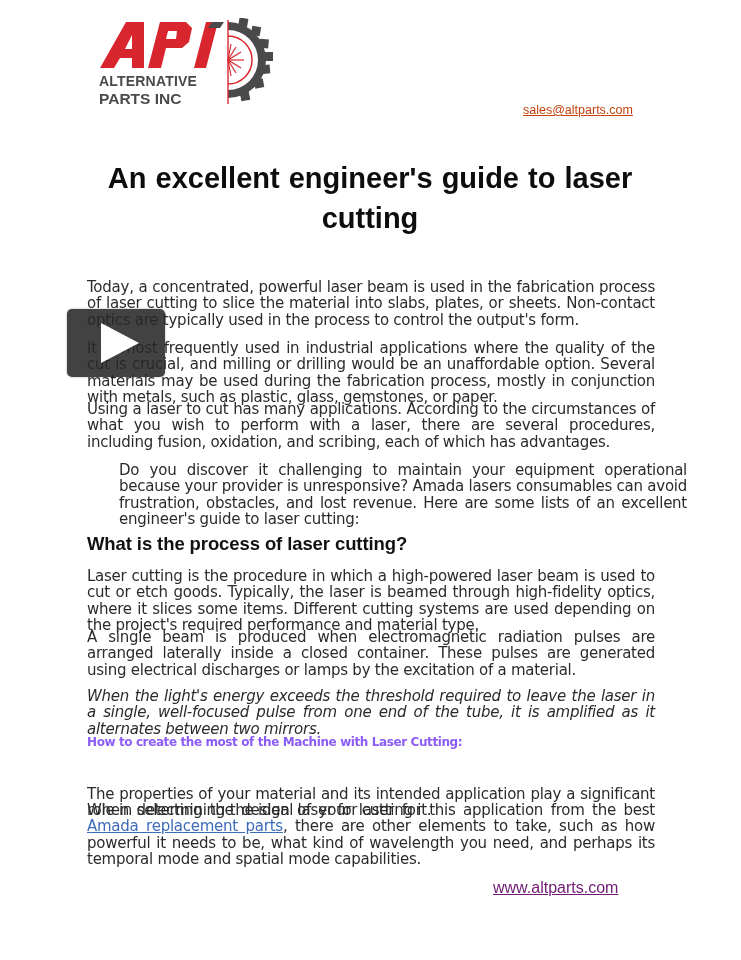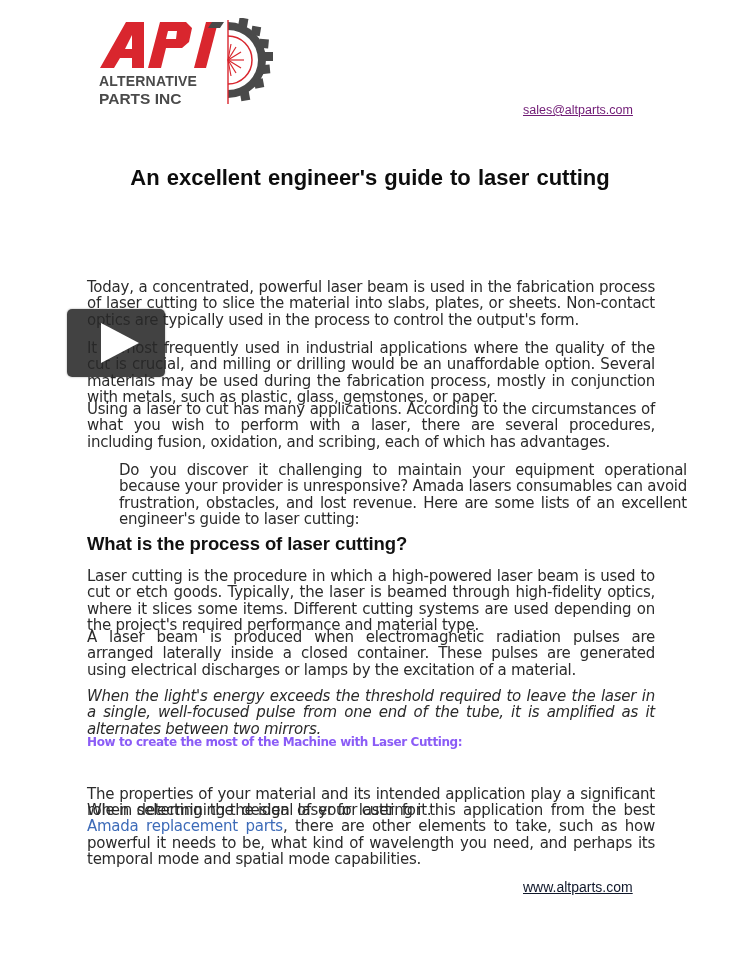--- a/index.html
+++ b/index.html
@@ -4,28 +4,28 @@
   <style>
     * { margin: 0; padding: 0; box-sizing: border-box; }
     html, body { width: 741px; height: 960px; background: #ffffff; overflow: hidden; }
     body { position: relative; font-family: "DejaVu Sans", sans-serif; color: #262626; }
 
     .logo { position: absolute; left: 96px; top: 18px; width: 178px; height: 90px; text-decoration: underline; }
 
     .email-link {
       position: absolute; left: 523px; top: 103px;
       font-family: "Liberation Sans", sans-serif; font-size: 12.5px;
-      color: #701a75; text-decoration: underline;
+      color: #c2410c; text-decoration: underline;
     }
 
     .title {
       position: absolute; left: 80px; top: 158px; width: 580px;
       text-align: center;
       font-family: "Liberation Sans", sans-serif; font-weight: bold;
-      font-size: 22px; line-height: 40px; color: #0d0d0d;
+      font-size: 29px; line-height: 40px; color: #0d0d0d;
       word-spacing: 1px;
     }
 
     .para {
       position: absolute; left: 87px; width: 568px;
       font-family: "DejaVu Sans", sans-serif; font-size: 15px;
       line-height: 16.4px; color: #2b2b2b;
       text-align: justify; letter-spacing: -0.25px;
     }
 
@@ -33,26 +33,26 @@
       position: absolute; left: 87px;
       font-family: "Liberation Sans", sans-serif; font-weight: bold;
       font-size: 18.5px; color: #111111; letter-spacing: -0.1px;
     }
     .h3 {
       position: absolute; left: 87px;
       font-family: "DejaVu Sans", sans-serif; font-weight: bold;
       font-size: 12px; color: #8b5cf6; letter-spacing: -0.4px; margin-top: 9px;
     }
 
-    .inline-link { color: #3d6bb8; }
+    .inline-link { color: #3d6bb8; text-decoration: underline; }
 
     .website-link {
-      position: absolute; left: 523px; top: 879px;
-      font-family: "Liberation Sans", sans-serif; font-size: 14px;
-      color: #0f172a; text-decoration: underline;
+      position: absolute; left: 493px; top: 879px;
+      font-family: "Liberation Sans", sans-serif; font-size: 16px;
+      color: #701a75; text-decoration: underline;
     }
 
     .play-button {
       position: absolute; left: 67px; top: 309px; width: 98px; height: 68px;
       background: rgba(40,40,40,0.88); border-radius: 5px;
       box-shadow: 0 0 2px rgba(0,0,0,0.4);
       cursor: pointer;
     }
     .play-button svg { position: absolute; left: 0; top: 0; }
   </style>
@@ -109,21 +109,21 @@
 
 <h1 class="title">An excellent engineer's guide to laser cutting</h1>
 
 <p class="para" style="top:279px;">Today, a concentrated, powerful laser beam is used in the fabrication process of laser cutting to slice the material into slabs, plates, or sheets. Non-contact optics are typically used in the process to control the output's form.</p>
 <p class="para" style="top:340px;">It is most frequently used in industrial applications where the quality of the cut is crucial, and milling or drilling would be an unaffordable option. Several materials may be used during the fabrication process, mostly in conjunction with metals, such as plastic, glass, gemstones, or paper.</p>
 <p class="para" style="top:401px;">Using a laser to cut has many applications. According to the circumstances of what you wish to perform with a laser, there are several procedures, including fusion, oxidation, and scribing, each of which has advantages.</p>
 <p class="para" style="top:462px;margin-left:32px;">Do you discover it challenging to maintain your equipment operational because your provider is unresponsive? Amada lasers consumables can avoid frustration, obstacles, and lost revenue. Here are some lists of an excellent engineer's guide to laser cutting:</p>
 
 <h2 class="h2" style="top:533px;text-align:right;">What is the process of laser cutting?</h2>
 <p class="para" style="top:568px;">Laser cutting is the procedure in which a high-powered laser beam is used to cut or etch goods. Typically, the laser is beamed through high-fidelity optics, where it slices some items. Different cutting systems are used depending on the project's required performance and material type.</p>
-<p class="para" style="top:629px;">A laser beam is produced when electromagnetic radiation pulses are arranged laterally inside a closed container. These pulses are generated using electrical discharges or lamps by the excitation of a material.</p>
+<p class="para" style="top:629px;">A single beam is produced when electromagnetic radiation pulses are arranged laterally inside a closed container. These pulses are generated using electrical discharges or lamps by the excitation of a material.</p>
 <p class="para" style="top:688px;font-style:italic;">When the light's energy exceeds the threshold required to leave the laser in a single, well-focused pulse from one end of the tube, it is amplified as it alternates between two mirrors.</p>
 
 <h3 class="h3" style="top:726px;">How to create the most of the Machine with Laser Cutting:</h3>
 <p class="para" style="top:786px;">The properties of your material and its intended application play a significant role in determining the ideal laser for cutting it.</p>
 <p class="para" style="top:802px;"><span>When selecting the design of your laser for this application from the best </span><a class="inline-link">Amada replacement parts</a><span>, there are other elements to take, such as how powerful it needs to be, what kind of wavelength you need, and perhaps its temporal mode and spatial mode capabilities.</span></p>
 
 <a class="website-link">www.altparts.com</a>
 
 <div class="play-button">
   <svg width="98" height="68" viewBox="0 0 98 68">

